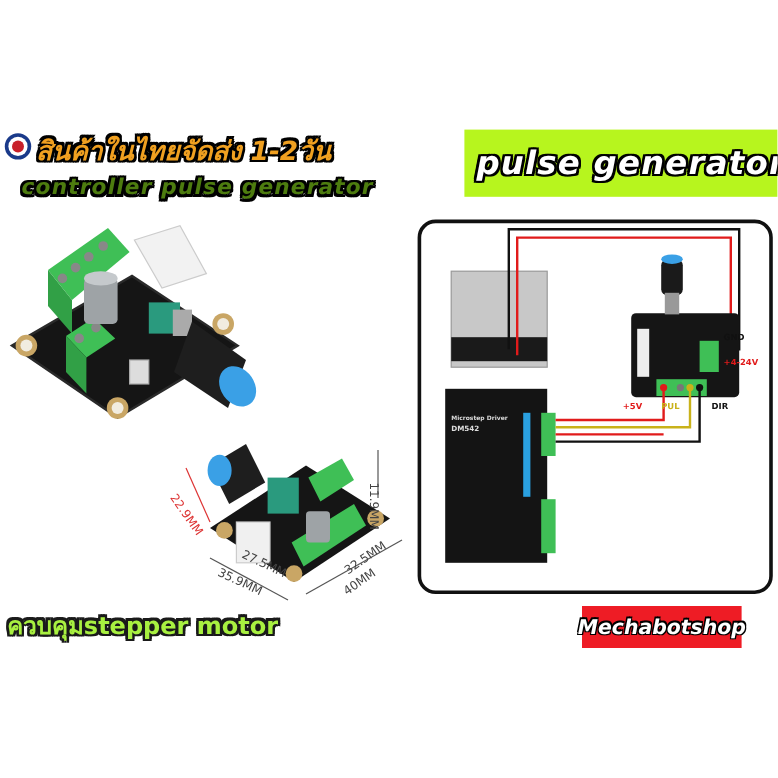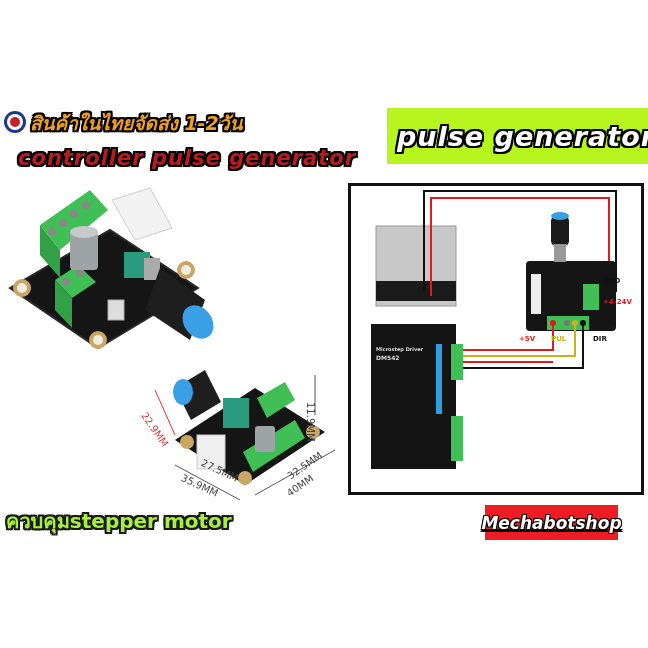--- a/index.html
+++ b/index.html
@@ -1,41 +1,41 @@
 <!DOCTYPE html>
 <html><head>
 <meta charset="utf-8">
 <style>
   html,body{margin:0;padding:0;background:#fff;}
   body{width:648px;height:648px;position:relative;overflow:hidden;font-family:"DejaVu Sans",sans-serif;}
   .abs{position:absolute;}
 
   
-  .thai-line{left:30px;top:108px;font-weight:bold;font-style:italic;font-size:19px;color:#f0a020;
+  .thai-line{left:30px;top:108px;font-weight:bold;font-style:italic;font-size:22px;color:#f0a020;
     text-shadow:-2px -2px 0 #000,2px -2px 0 #000,-2px 2px 0 #000,2px 2px 0 #000,0 2px 0 #000,2px 0 0 #000,-2px 0 0 #000,0 -2px 0 #000;letter-spacing:0px;}
   .flag{left:4px;top:111px;width:22px;height:22px;border-radius:50%;background:#1a3a8a;display:flex;align-items:center;justify-content:center;}
   .flag .r1{width:16px;height:16px;border-radius:50%;background:#fff;display:flex;align-items:center;justify-content:center;}
   .flag .r2{width:10px;height:10px;border-radius:50%;background:#c8202a;}
 
-  .ctrl-line{left:6px;top:146px;font-family:"DejaVu Sans",sans-serif;font-weight:bold;font-style:italic;font-size:21px;color:#b91c1c;
+  .ctrl-line{left:6px;top:146px;font-family:"DejaVu Sans",sans-serif;font-weight:bold;font-style:italic;font-size:18px;color:#4d7c0f;
     text-shadow:-2px -2px 0 #000,2px -2px 0 #000,-2px 2px 0 #000,2px 2px 0 #000,0 2px 0 #000,2px 0 0 #000,-2px 0 0 #000,0 -2px 0 #000;letter-spacing:1px;white-space:nowrap;padding-left:12px;}
 
   .pg-banner{left:387px;top:108px;width:261px;height:56px;background:#b7f51e;display:flex;align-items:center;justify-content:flex-start;padding-left:10px;box-sizing:border-box;}
   .pg-banner span{font-weight:bold;font-style:italic;font-size:27px;color:#fff;letter-spacing:1px;white-space:nowrap;
     text-shadow:-2px -2px 0 #000,2px -2px 0 #000,-2px 2px 0 #000,2px 2px 0 #000,0 2px 0 #000,2px 0 0 #000,-2px 0 0 #000,0 -2px 0 #000;}
 
   .stepper-line{left:6px;top:505px;font-weight:bold;font-size:20px;color:#a8f040;white-space:nowrap;letter-spacing:0px;
     text-shadow:-2px -2px 0 #1a1a1a,2px -2px 0 #1a1a1a,-2px 2px 0 #1a1a1a,2px 2px 0 #1a1a1a,0 2px 0 #1a1a1a,2px 0 0 #1a1a1a,-2px 0 0 #1a1a1a,0 -2px 0 #1a1a1a;}
 
-  .brand{left:485px;top:505px;width:133px;height:35px;background:#ee1c25;display:flex;align-items:center;justify-content:center;text-decoration:underline;}
+  .brand{left:485px;top:505px;width:133px;height:35px;background:#ee1c25;display:flex;align-items:center;justify-content:center;}
   .brand span{font-weight:bold;font-style:italic;font-size:17px;color:#fff;letter-spacing:0px;
     text-shadow:-1px -1px 0 #000,1px -1px 0 #000,-1px 1px 0 #000,1px 1px 0 #000;}
 
   
-  .diagram{left:348px;top:183px;width:296px;height:312px;border:3px solid #111;box-sizing:border-box;border-radius:0;background:#fff;}
+  .diagram{left:348px;top:183px;width:296px;height:312px;border:3px solid #111;box-sizing:border-box;border-radius:15px;background:#fff;}
 
   .dim-label{font-size:10px;color:#444;white-space:nowrap;}
   .dim-red{color:#d33;}
   .wire-label{font-size:7px;font-weight:bold;white-space:nowrap;}
 </style>
 </head>
 <body>
 
 <div class="abs flag">
   <div class="r1">

